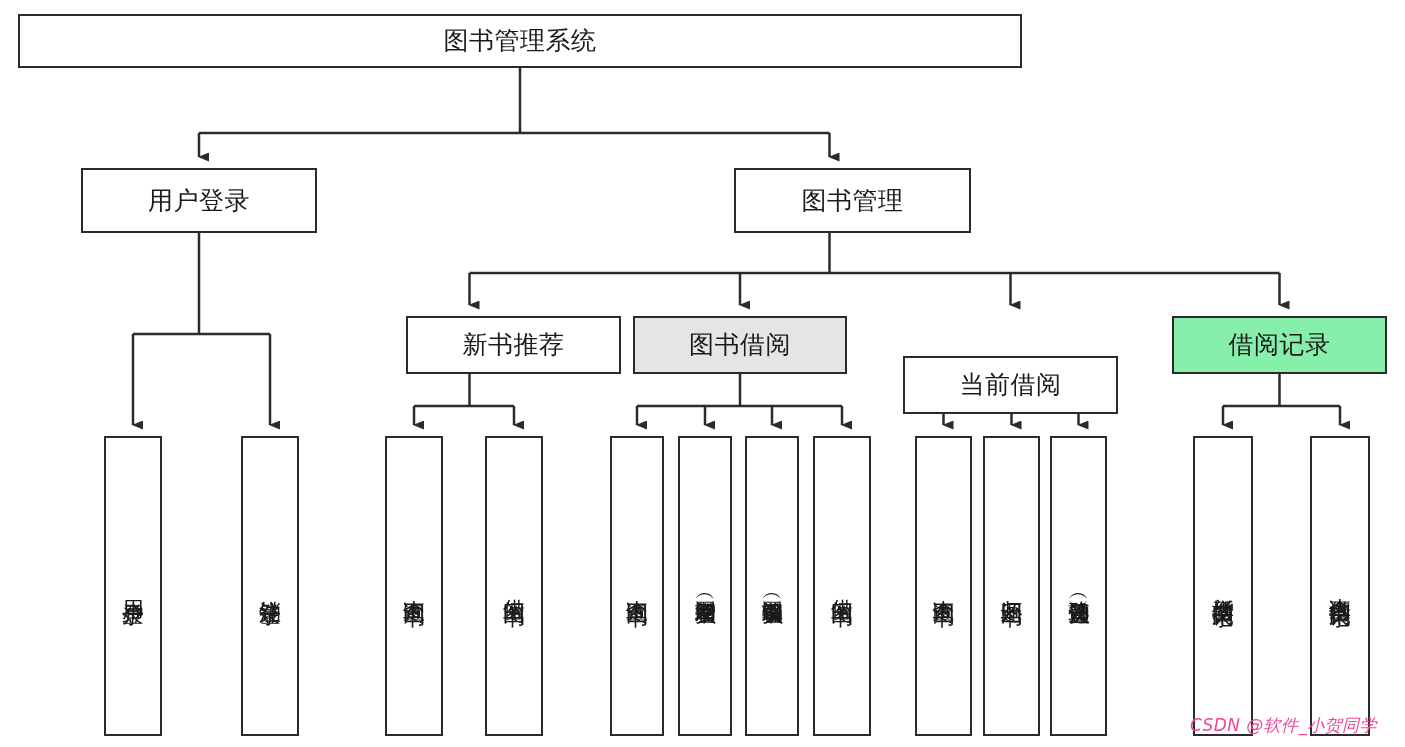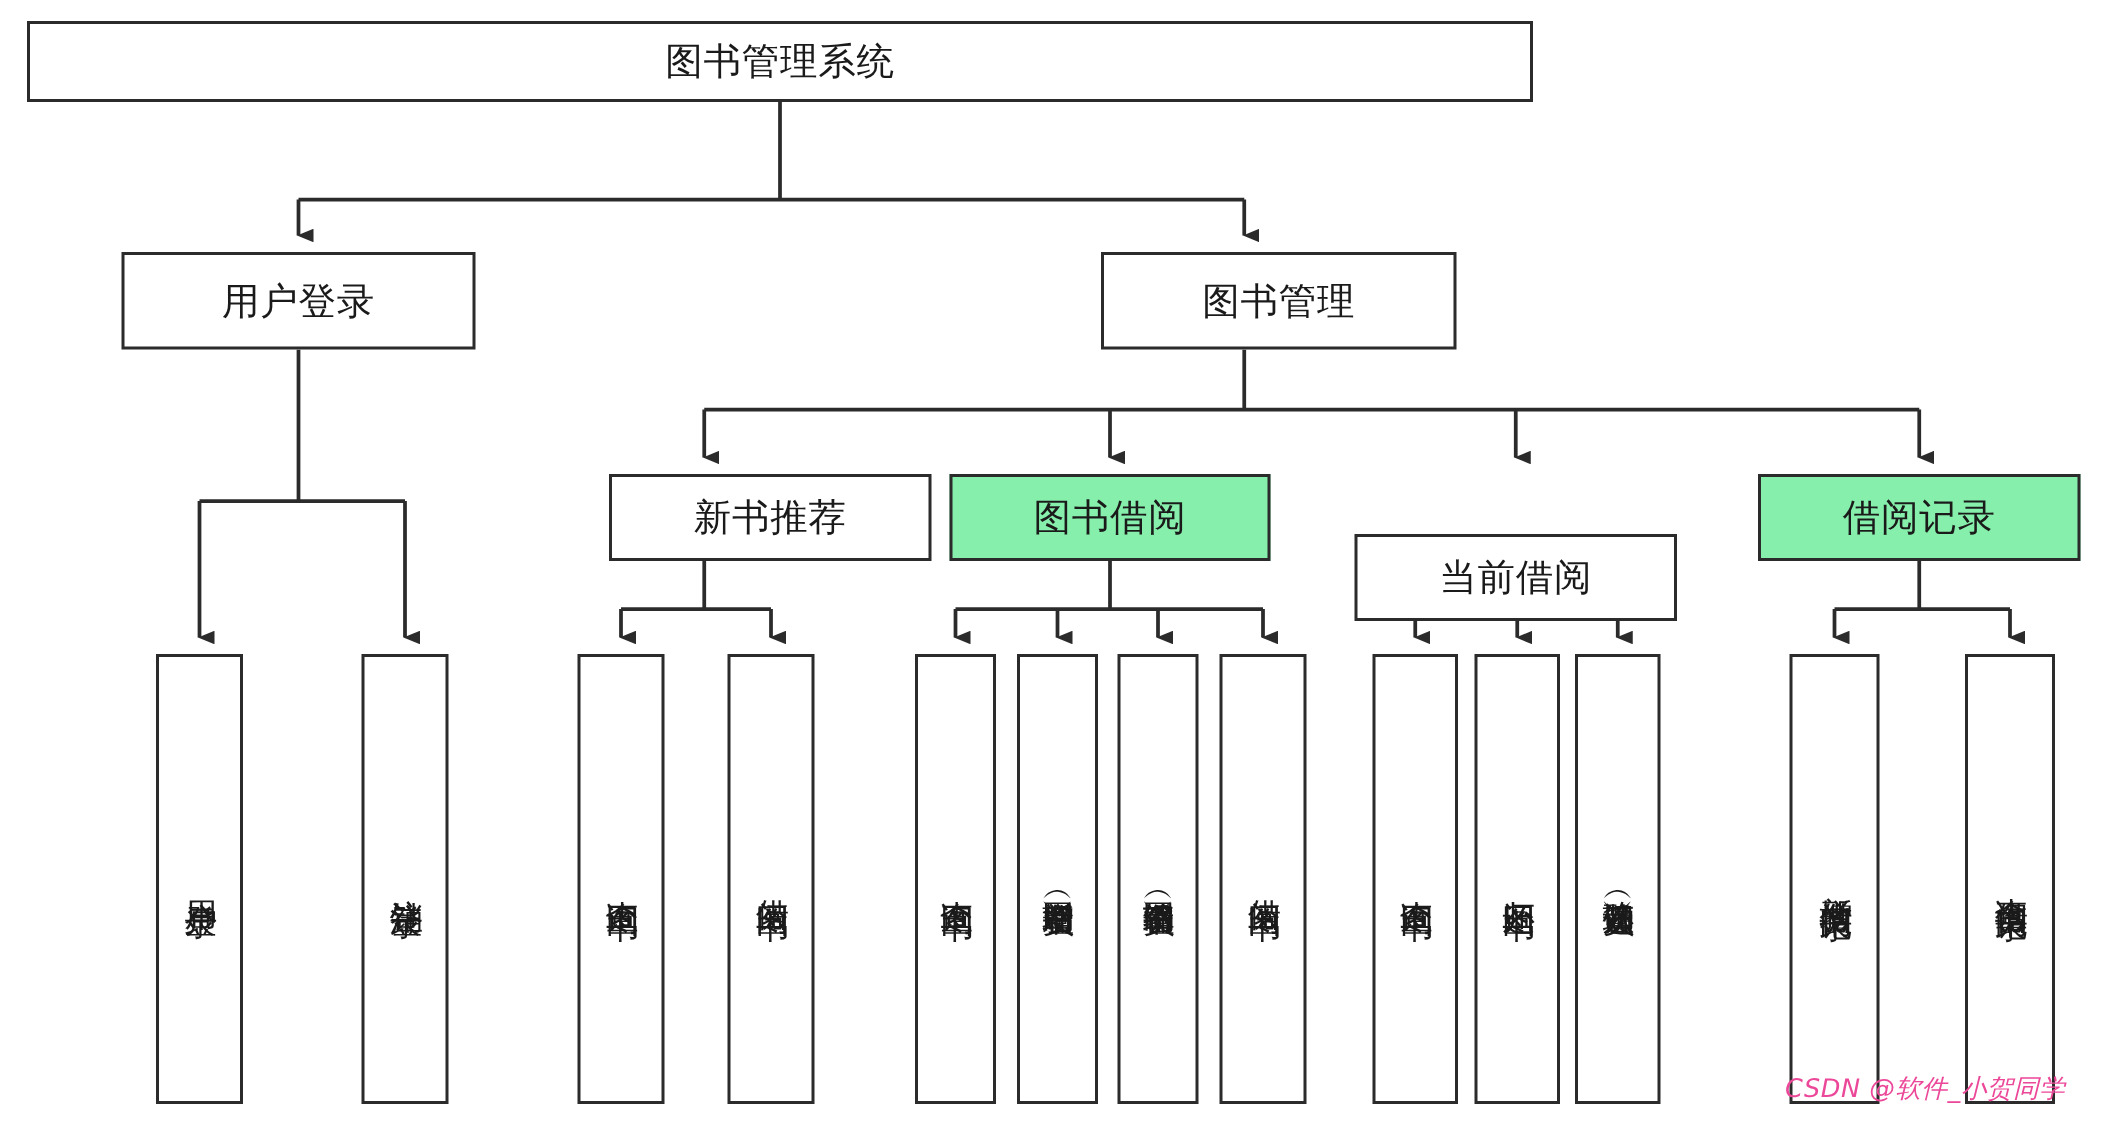--- a/index.html
+++ b/index.html
@@ -107,21 +107,21 @@
       </div>
       <div class="node horiz" style="left: 81px; top: 168px; width: 236px; height: 65px; border-color: rgb(43, 43, 43); background: rgb(255, 255, 255);">
         <span class="label">用户登录</span>
       </div>
       <div class="node horiz" style="left: 711px; top: 168px; width: 237px; height: 65px; border-color: rgb(43, 43, 43); background: rgb(255, 255, 255); margin-left: 23px;">
         <span class="label">图书管理</span>
       </div>
       <div class="node horiz" style="left: 362px; top: 316px; width: 215px; height: 58px; border-color: rgb(43, 43, 43); background: rgb(255, 255, 255); margin-left: 44px;">
         <span class="label">新书推荐</span>
       </div>
-      <div class="node horiz" style="left: 633px; top: 316px; width: 214px; height: 58px; border-color: rgb(43, 43, 43); background: #86efac;">
+      <div class="node horiz" style="left: 633px; top: 316px; width: 214px; height: 58px; border-color: rgb(43, 43, 43); background: #e5e5e5;">
         <span class="label">图书借阅</span>
       </div>
       <div class="node horiz" style="left: 903px; top: 316px; width: 215px; height: 58px; border-color: rgb(43, 43, 43); background: rgb(255, 255, 255); margin-top: 40px;">
         <span class="label">当前借阅</span>
       </div>
       <div class="node horiz" style="left: 1172px; top: 316px; width: 215px; height: 58px; border-color: rgb(43, 43, 43); background: #86efac;">
         <span class="label">借阅记录</span>
       </div>
       <div class="node vert" style="left: 104px; top: 436px; width: 58px; height: 300px; border-color: rgb(43, 43, 43); background: rgb(255, 255, 255);">
         <span class="label">用户登录</span>

